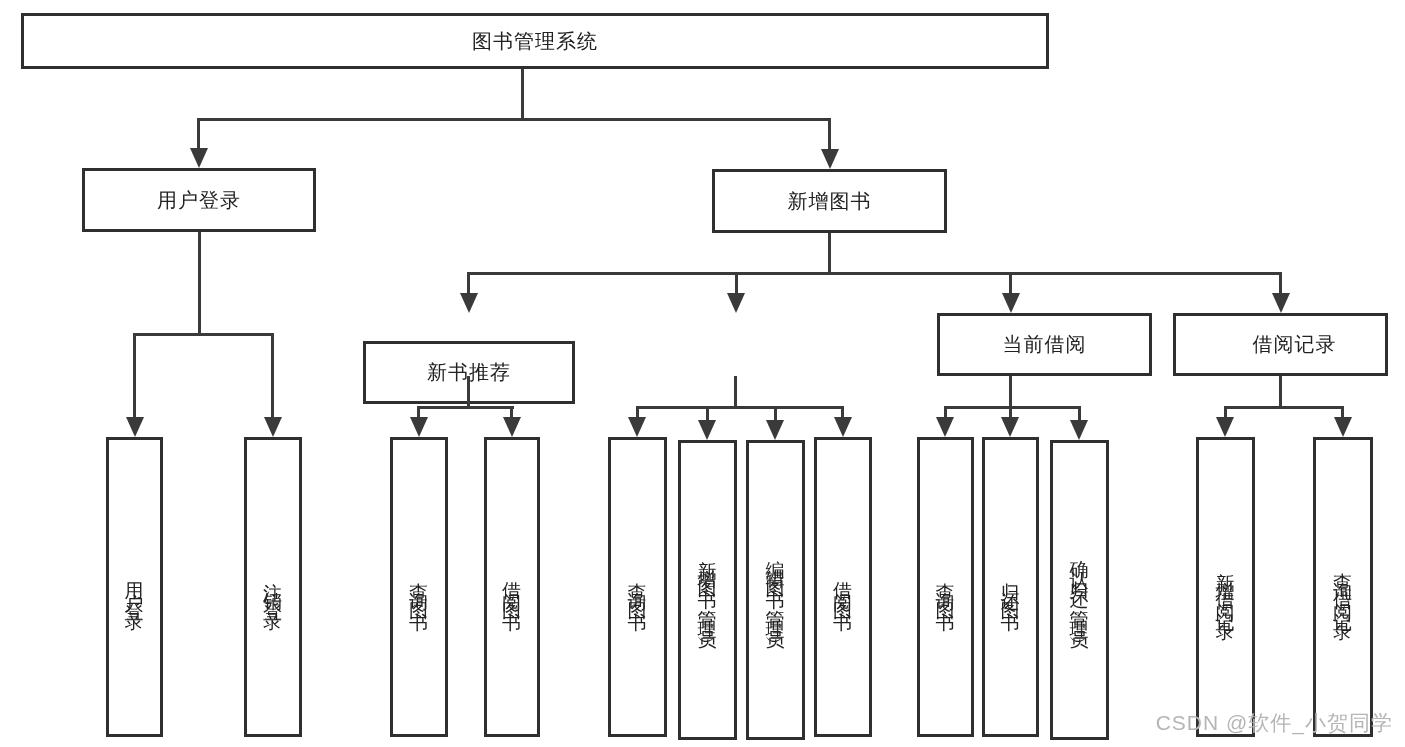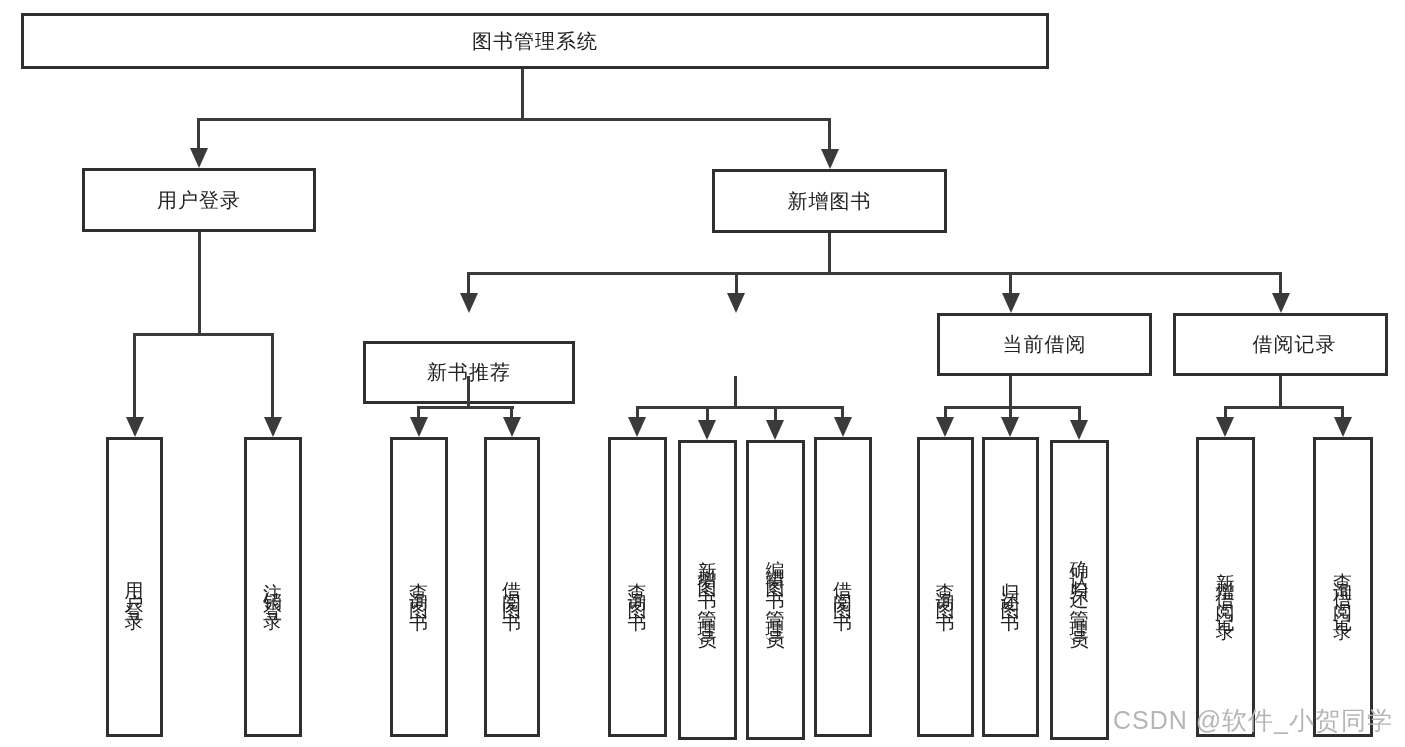--- a/index.html
+++ b/index.html
@@ -45,21 +45,21 @@
   .vl,.hl{position:absolute;background:var(--line);}
   .arrow{
     position:absolute;width:0;height:0;
     border-left:9px solid transparent;
     border-right:9px solid transparent;
     border-top:20px solid var(--line);
   }
   .watermark{
     position:absolute;
     right:12px;bottom:10px;
-    font-size:25px;
+    font-size:21px;
     color:var(--wm);
     z-index:10;
     letter-spacing:1px;
     white-space:nowrap;
   }
 </style>
 </head>
 <body>
 
 <div id="canvas">

